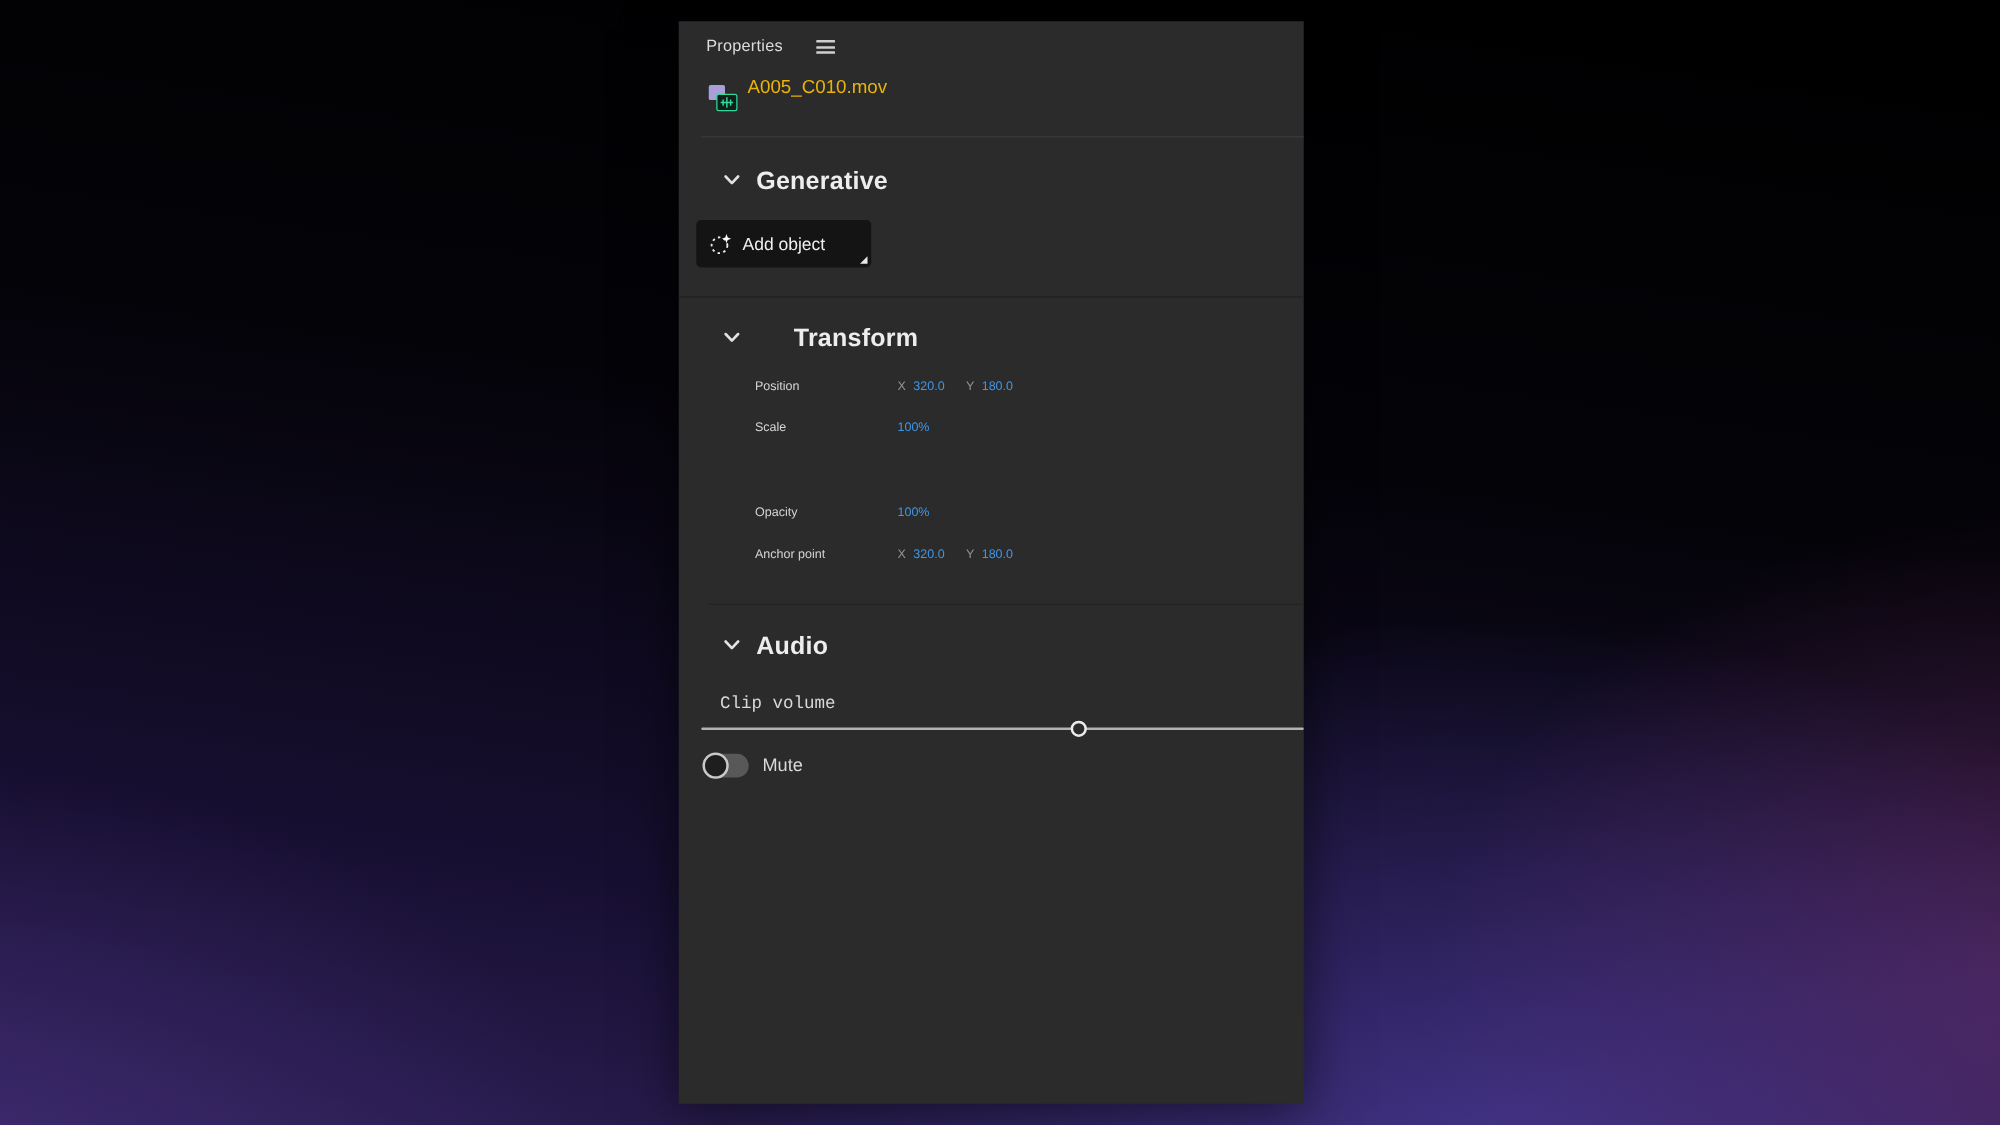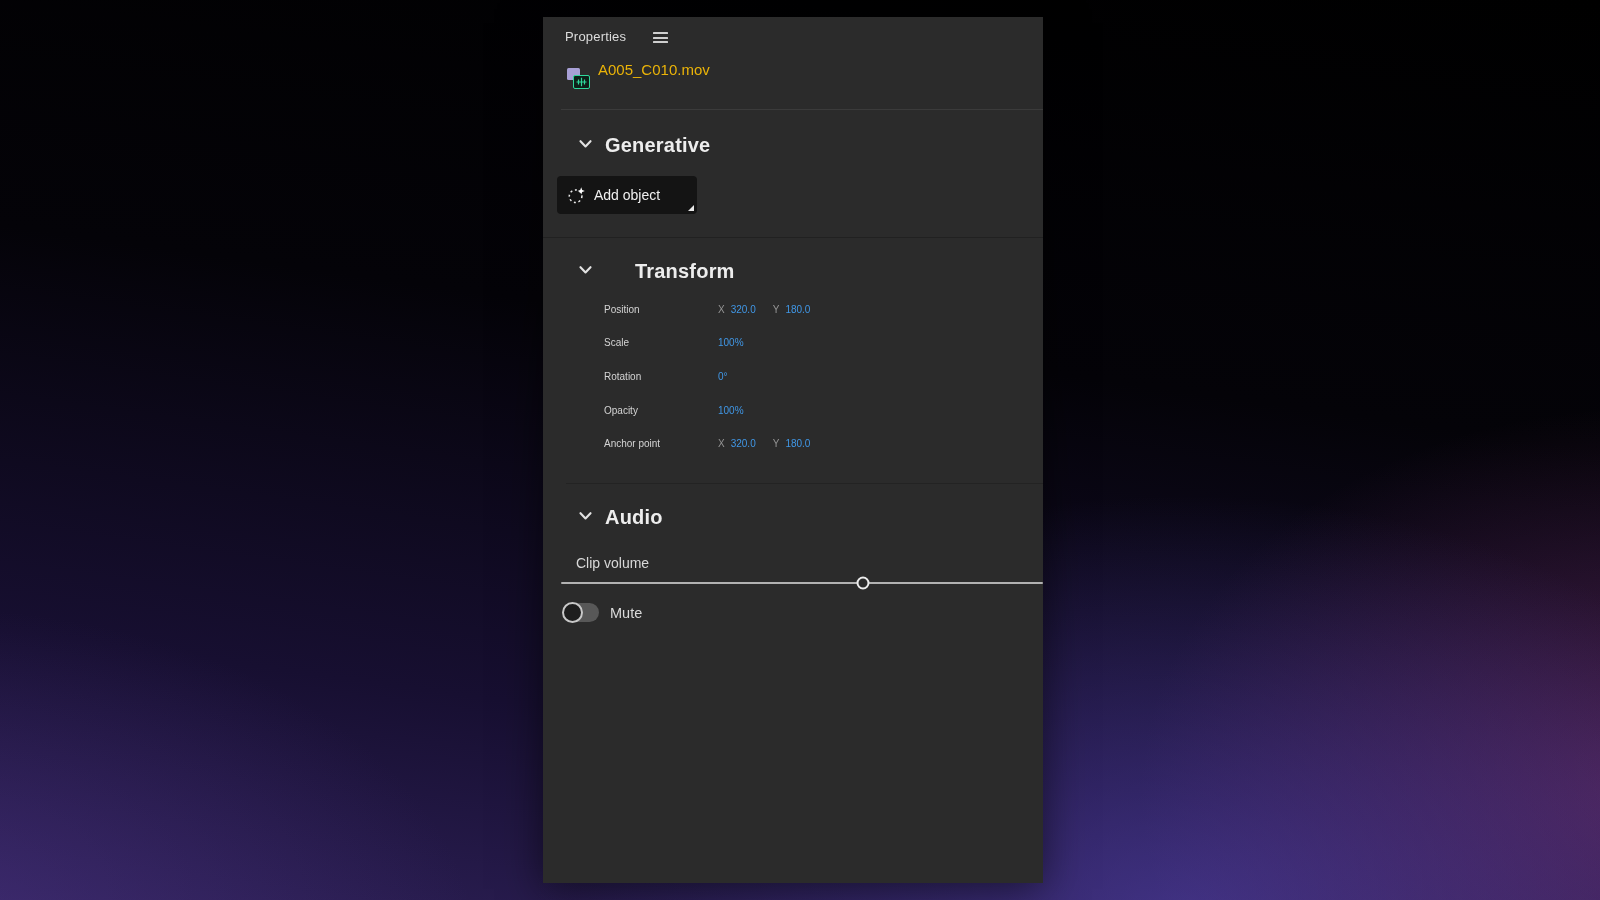--- a/index.html
+++ b/index.html
@@ -52,21 +52,21 @@
 
   .t-row{left:0;right:0;height:18px;font-size:10px;margin-left:28px;}
   .row-label{position:absolute;left:33px;color:#d4d4d4;}
   .row-values{position:absolute;left:147px;white-space:nowrap;}
   .axis{color:#949494;margin-right:6px;}
   .axis.y{margin-left:17px;}
   .val{color:#4097e6;cursor:pointer;}
 
   .a-chev{left:36px;top:495px;}
   .a-title{left:62px;top:489px;}
-  .vol-label{left:33px;top:538px;font-size:14px;color:#d8d8d8;}
+  .vol-label{left:33px;top:538px;font-size:14px;color:#d8d8d8;font-family:Liberation Mono, monospace;}
 
   .slider{left:18px;right:0;top:560px;height:12px;cursor:pointer;}
   .slider .track{position:absolute;left:0;right:0;top:5px;height:2px;background:#b2b2b2;border-radius:1px;}
   .slider .handle{position:absolute;top:6px;width:13px;height:13px;border-radius:50%;
      background:#2b2b2b;border:2.6px solid #ececec;box-sizing:border-box;transform:translate(-50%,-50%);cursor:grab;}
 
   .toggle{left:20px;top:586px;width:36px;height:19px;border-radius:10px;background:#585858;cursor:pointer;}
   .toggle .knob{position:absolute;left:-1px;top:-1px;width:21px;height:21px;border-radius:50%;
      background:#1e1e1e;border:2.4px solid #c9c9c9;box-sizing:border-box;}
   .mute-label{left:67px;top:588px;font-size:14.5px;color:#dadada;}
@@ -123,24 +123,20 @@
     <span class="row-values">
       <span class="axis">X</span><span class="val">320.0</span><span class="axis y">Y</span><span class="val">180.0</span>
     </span>
   </div>
 
   <div class="abs t-row" style="top:320px">
     <span class="row-label">Scale</span>
     <span class="row-values"><span class="val">100%</span></span>
   </div>
 
-  <div class="abs t-row" style="top:354px">
-    <span class="row-label">Rotation</span>
-    <span class="row-values"><span class="val">0°</span></span>
-  </div>
 
   <div class="abs t-row" style="top:388px">
     <span class="row-label">Opacity</span>
     <span class="row-values"><span class="val">100%</span></span>
   </div>
 
   <div class="abs t-row" style="top:421px">
     <span class="row-label">Anchor point</span>
     <span class="row-values">
       <span class="axis">X</span><span class="val">320.0</span><span class="axis y">Y</span><span class="val">180.0</span>

